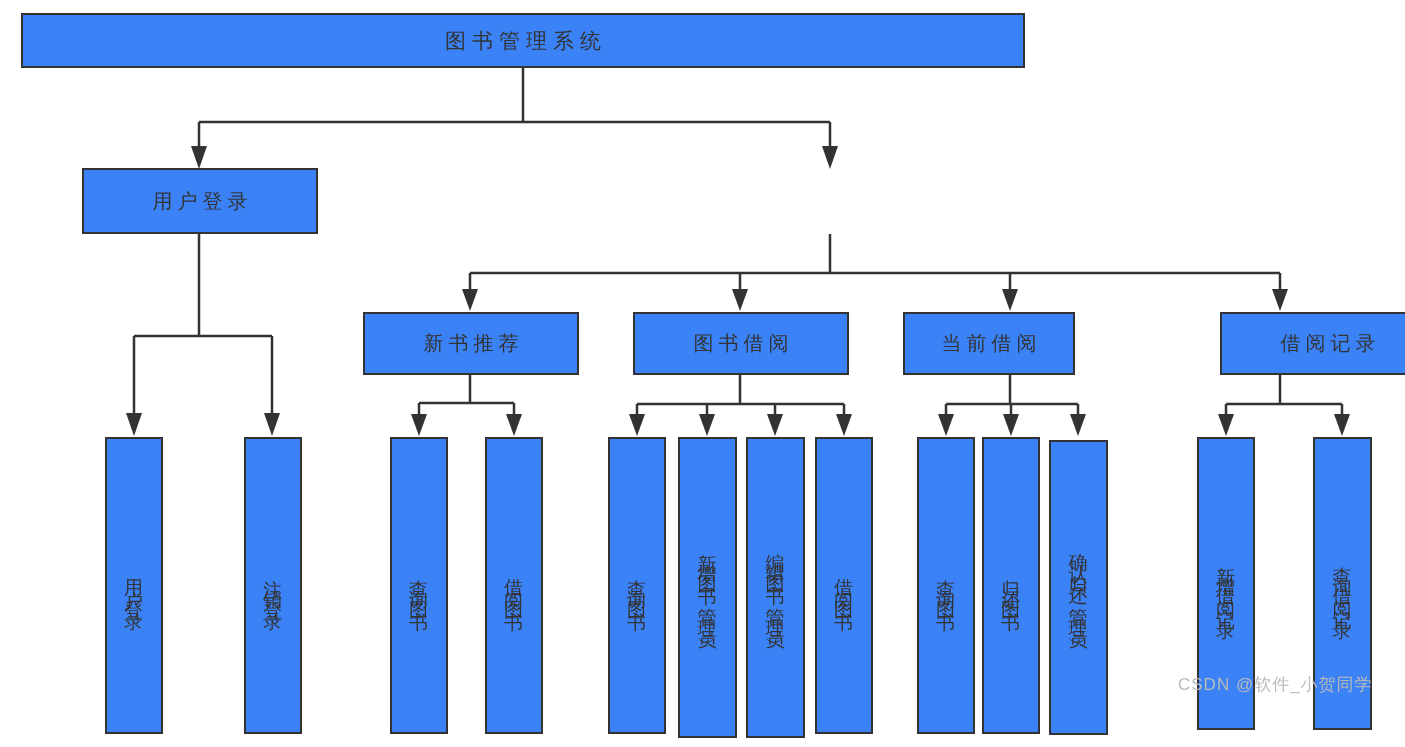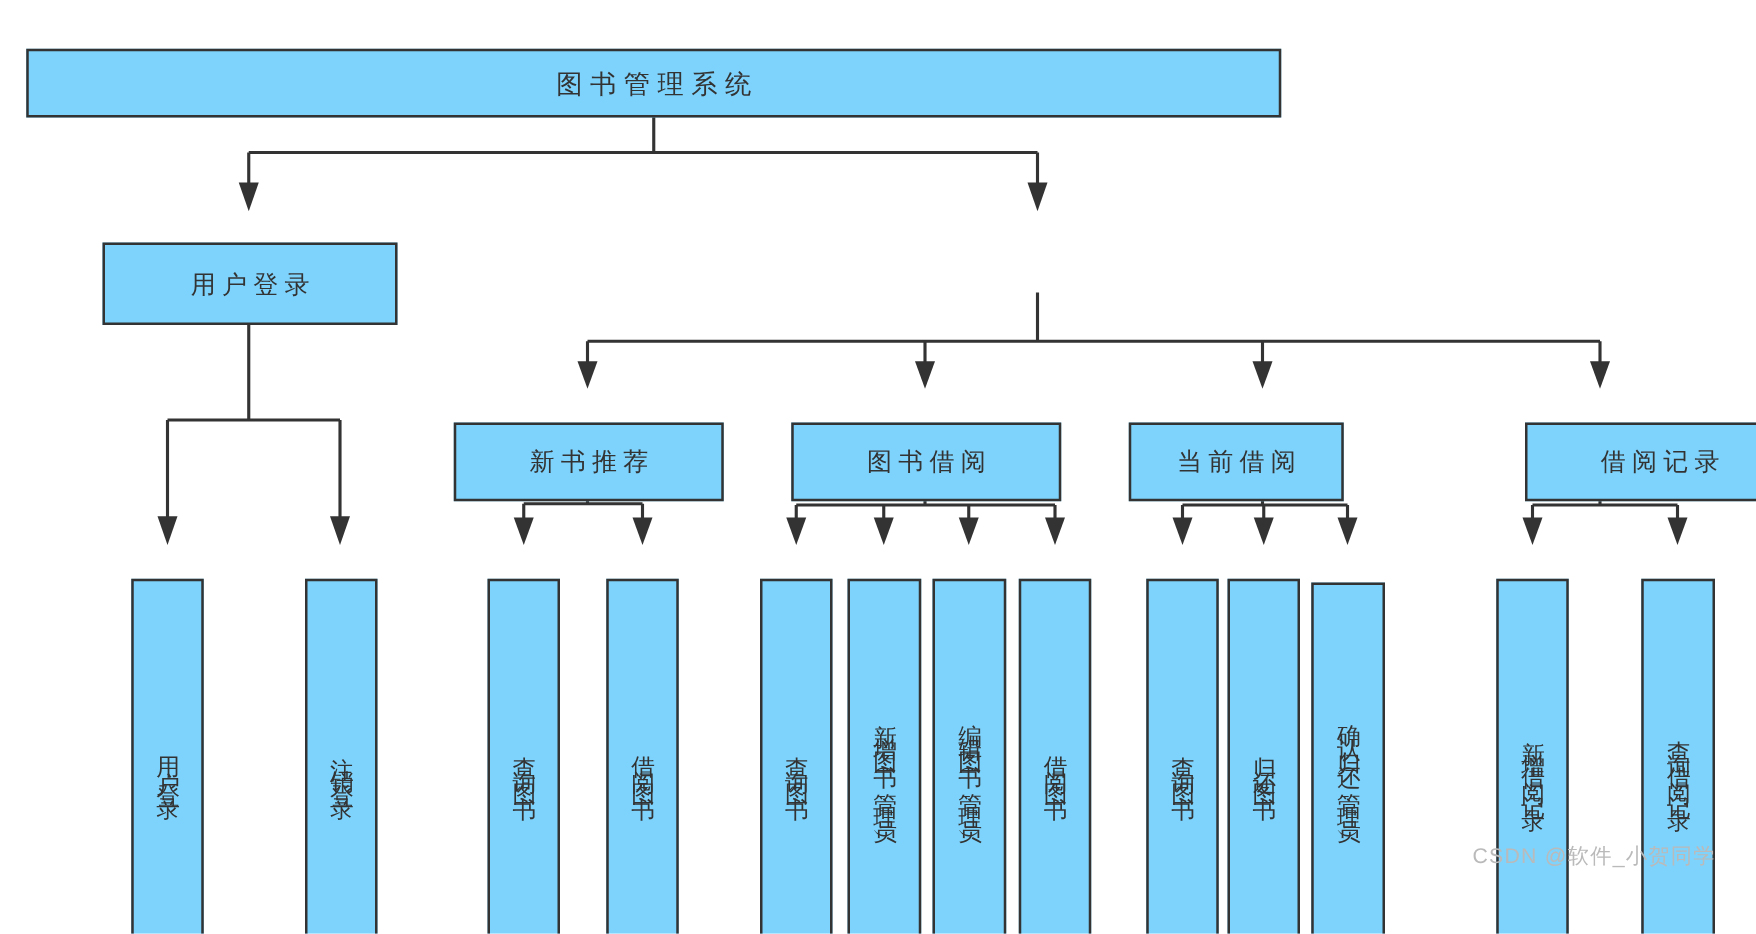--- a/index.html
+++ b/index.html
@@ -17,26 +17,25 @@
     color:var(--color-text);
     overflow:hidden;
   }
   .connectors{position:absolute;left:0;top:0;width:1405px;height:747px;}
   .connectors path{stroke:var(--color-line);stroke-width:2.5;fill:none;}
   .connectors polygon{fill:var(--color-line);stroke:none;}
   .node{
     position:absolute;
     box-sizing:border-box;
     border:2.5px solid var(--color-line);
-    background:#7dd3fc;
+    background:#3b82f6;
     display:flex;
     align-items:center;
     justify-content:center;
     text-align:center;
-    margin-top:26px;
   }
   .node.h span{
     font-size:20px;
     letter-spacing:5px;
     text-indent:5px;
     white-space:nowrap;
     color:var(--color-text);
   }
   .node.root span{font-size:21px;letter-spacing:6px;text-indent:6px;}
   .node.v span{

